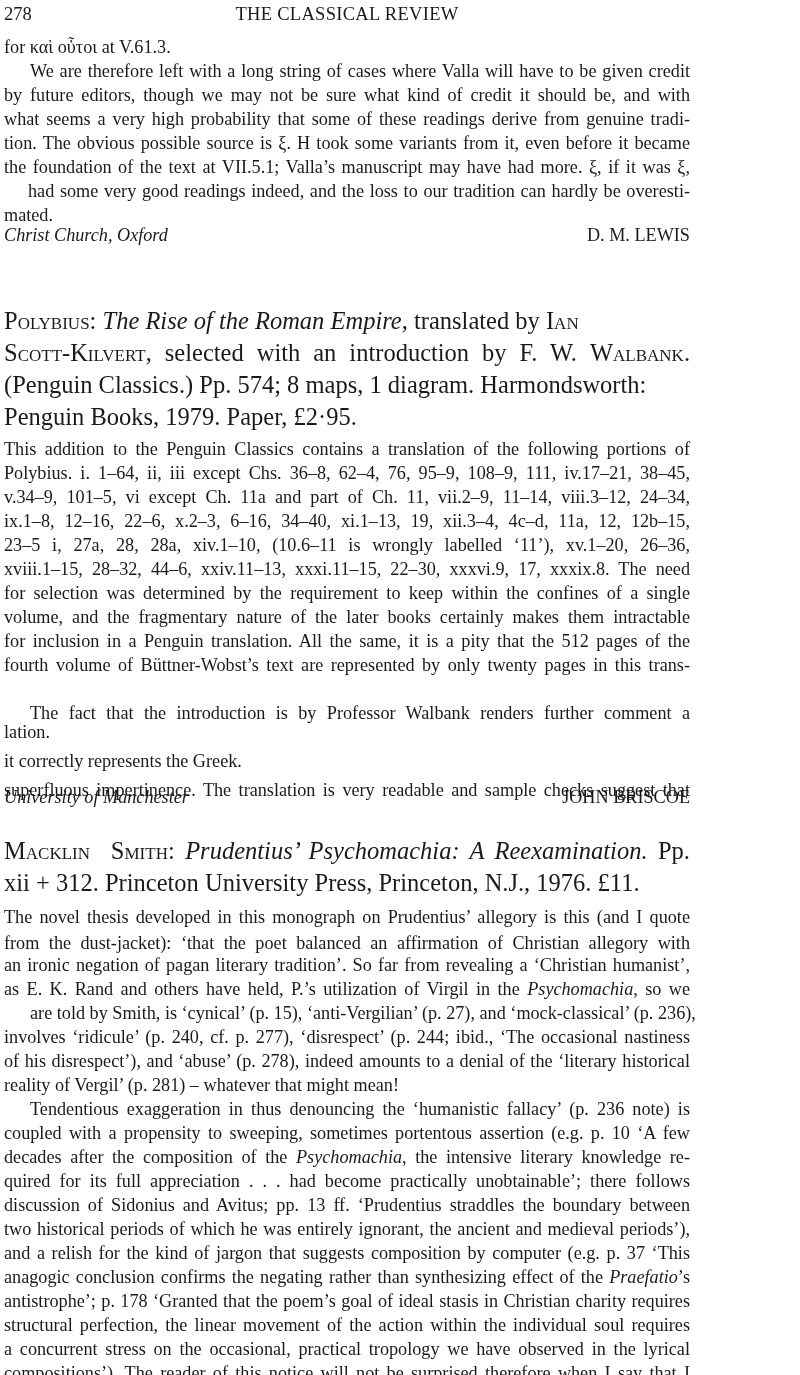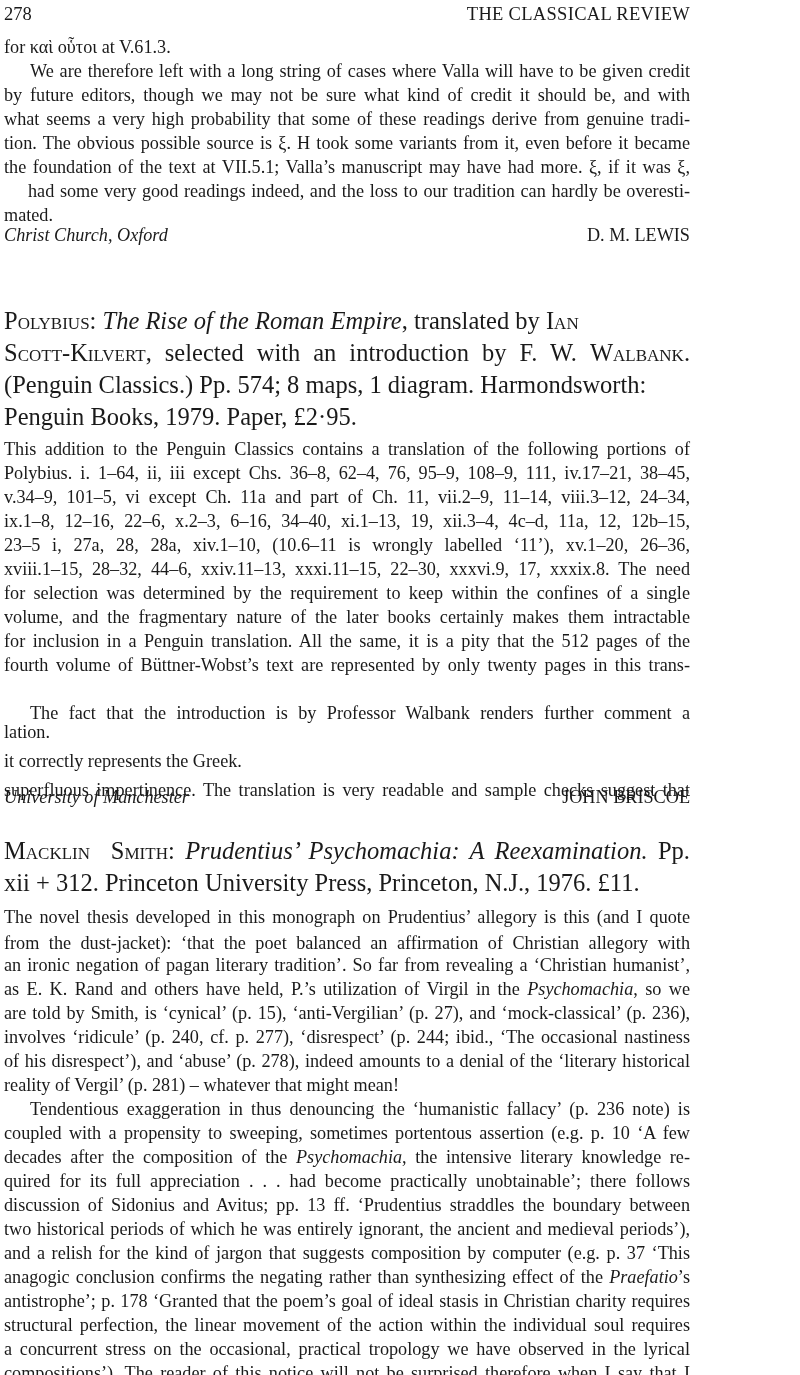--- a/index.html
+++ b/index.html
@@ -9,21 +9,21 @@
     color: #1a1a1a;
   }
   .page { position: relative; width: 692px; height: 1375px; }
   .line {
     position: absolute; left: 4px; right: 2px;
     white-space: nowrap; font-size: 18.2px; line-height: 24px;
   }
   .line.just { text-align: justify; text-align-last: justify; }
   .head { font-size: 18.5px; }
   .head .folio { position: absolute; left: 0; }
-  .head .title { position: absolute; left: 0; right: 0; text-align: right; letter-spacing: 0.3px; }
+  .head .title { position: absolute; left: 0; right: 0; text-align: center; letter-spacing: 0.3px; }
   .sig { position: absolute; left: 4px; right: 2px; font-size: 18.2px; line-height: 24px; }
   .sig .place { font-style: italic; }
   .sig .author { position: absolute; right: 0; top: 0; }
   .rh { position: absolute; left: 4px; right: 2px; white-space: nowrap; font-size: 24.5px; line-height: 32px; }
   .rh.just { text-align: justify; text-align-last: justify; }
   .sc { font-variant: small-caps; }
   i, .it { font-style: italic; }
 </style>
 </head>
 <body>
@@ -80,21 +80,21 @@
 
   <div class="rh just" style="top:835px;">
     <span class="sc" style="white-space:pre;">Macklin  Smith</span><span>: </span><span class="it">Prudentius’ Psychomachia: A Reexamination.</span><span> Pp.</span>
   </div>
   <div class="rh" style="top:867px;">xii + 312. Princeton University Press, Princeton, N.J., 1976. £11.</div>
 
   <div class="line just" style="top:905px;">The novel thesis developed in this monograph on Prudentius’ allegory is this (and I quote</div>
   <div class="line just" style="top:931px;">from the dust-jacket): ‘that the poet balanced an affirmation of Christian allegory with</div>
   <div class="line just" style="top:953px;">an ironic negation of pagan literary tradition’. So far from revealing a ‘Christian humanist’,</div>
   <div class="line just" style="top:977px;"><span>as E. K. Rand and others have held, P.’s utilization of Virgil in the</span> <span class="it">Psychomachia</span><span>, so we</span></div>
-  <div class="line just" style="top:1001px;">are told by Smith, is ‘cynical’ (p. 15), ‘anti-Vergilian’ (p. 27), and ‘mock-classical’ (p. 236),</div>
+  <div class="line just" style="top:1001px;margin-left:26px;">are told by Smith, is ‘cynical’ (p. 15), ‘anti-Vergilian’ (p. 27), and ‘mock-classical’ (p. 236),</div>
   <div class="line just" style="top:1025px;">involves ‘ridicule’ (p. 240, cf. p. 277), ‘disrespect’ (p. 244; ibid., ‘The occasional nastiness</div>
   <div class="line just" style="top:1049px;">of his disrespect’), and ‘abuse’ (p. 278), indeed amounts to a denial of the ‘literary historical</div>
   <div class="line" style="top:1073px;">reality of Vergil’ (p. 281) – whatever that might mean!</div>
   <div class="line just" style="top:1097px;padding-left:26px;">Tendentious exaggeration in thus denouncing the ‘humanistic fallacy’ (p. 236 note) is</div>
   <div class="line just" style="top:1121px;">coupled with a propensity to sweeping, sometimes portentous assertion (e.g. p. 10 ‘A few</div>
   <div class="line just" style="top:1145px;"><span>decades after the composition of the </span><span class="it">Psychomachia</span><span>, the intensive literary knowledge re-</span></div>
   <div class="line just" style="top:1169px;">quired for its full appreciation . . . had become practically unobtainable’; there follows</div>
   <div class="line just" style="top:1193px;">discussion of Sidonius and Avitus; pp. 13 ff. ‘Prudentius straddles the boundary between</div>
   <div class="line just" style="top:1217px;">two historical periods of which he was entirely ignorant, the ancient and medieval periods’),</div>
   <div class="line just" style="top:1241px;">and a relish for the kind of jargon that suggests composition by computer (e.g. p. 37 ‘This</div>

